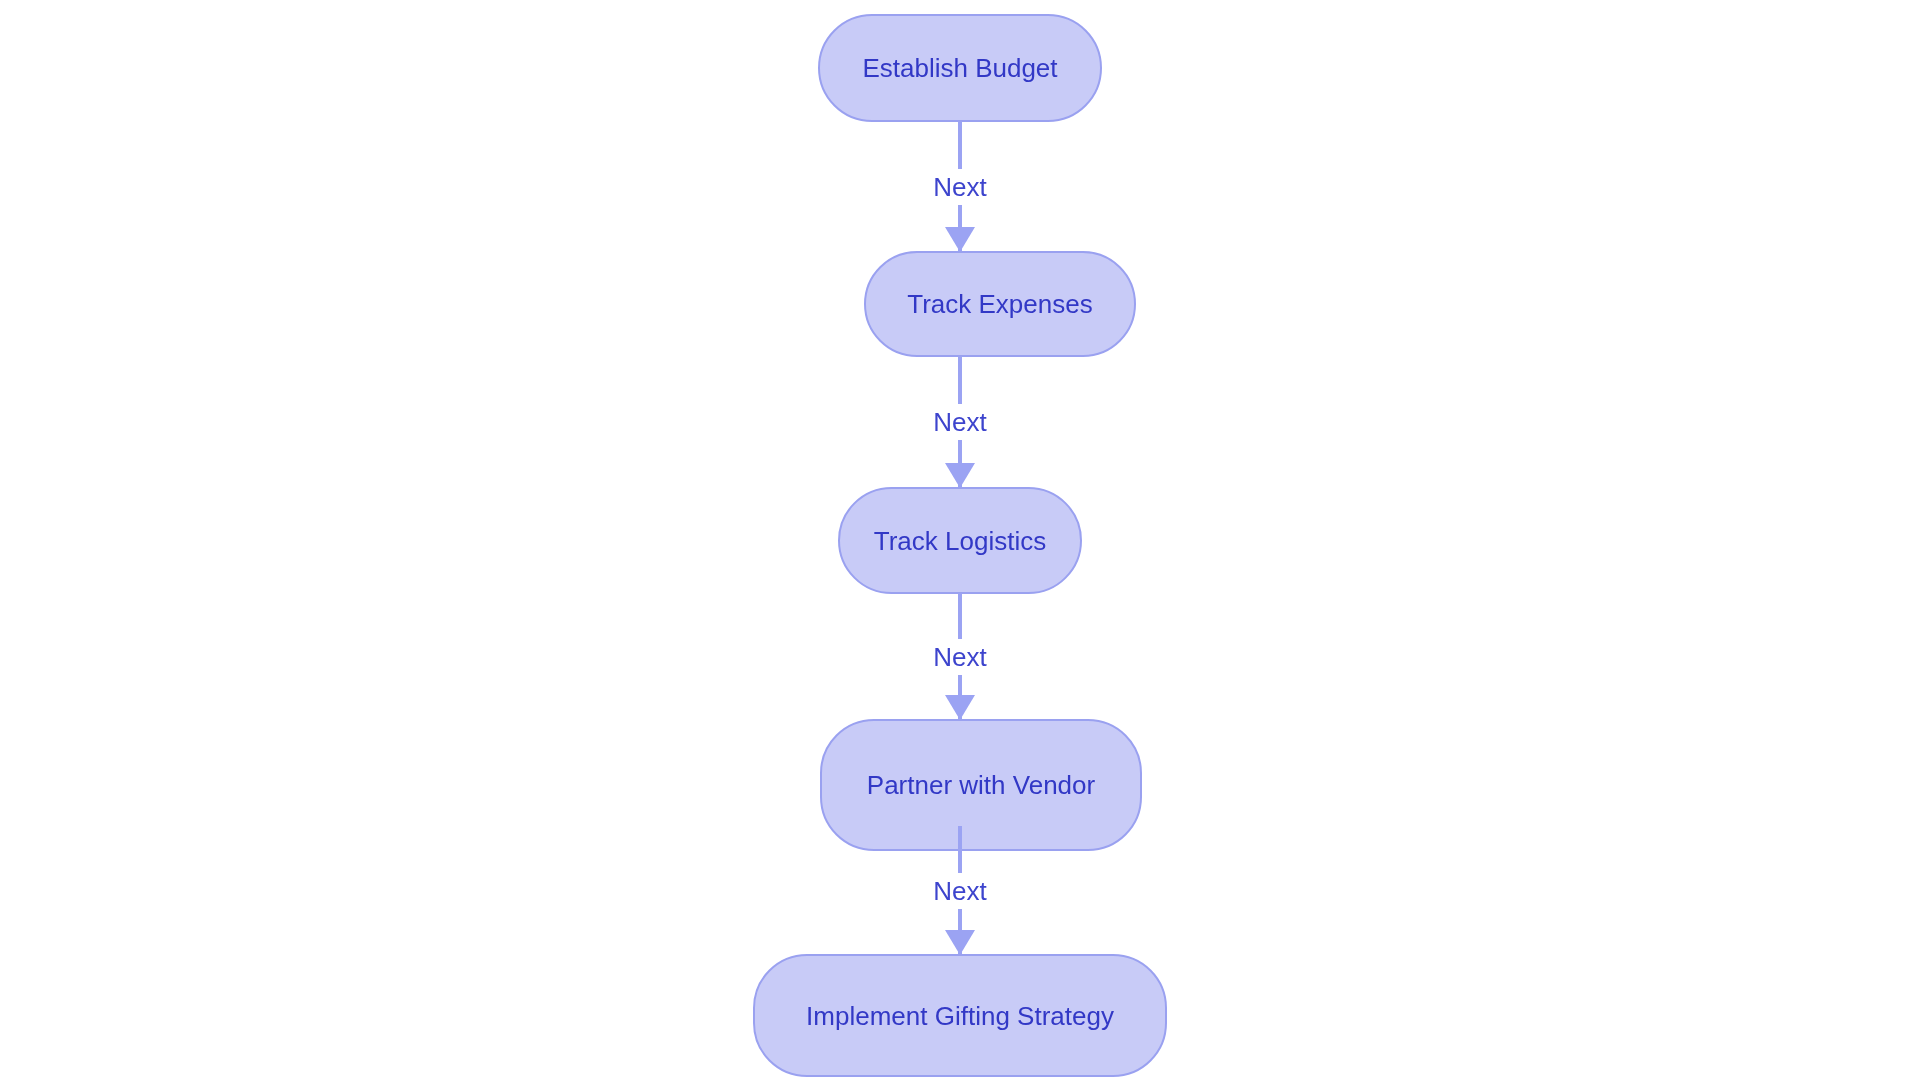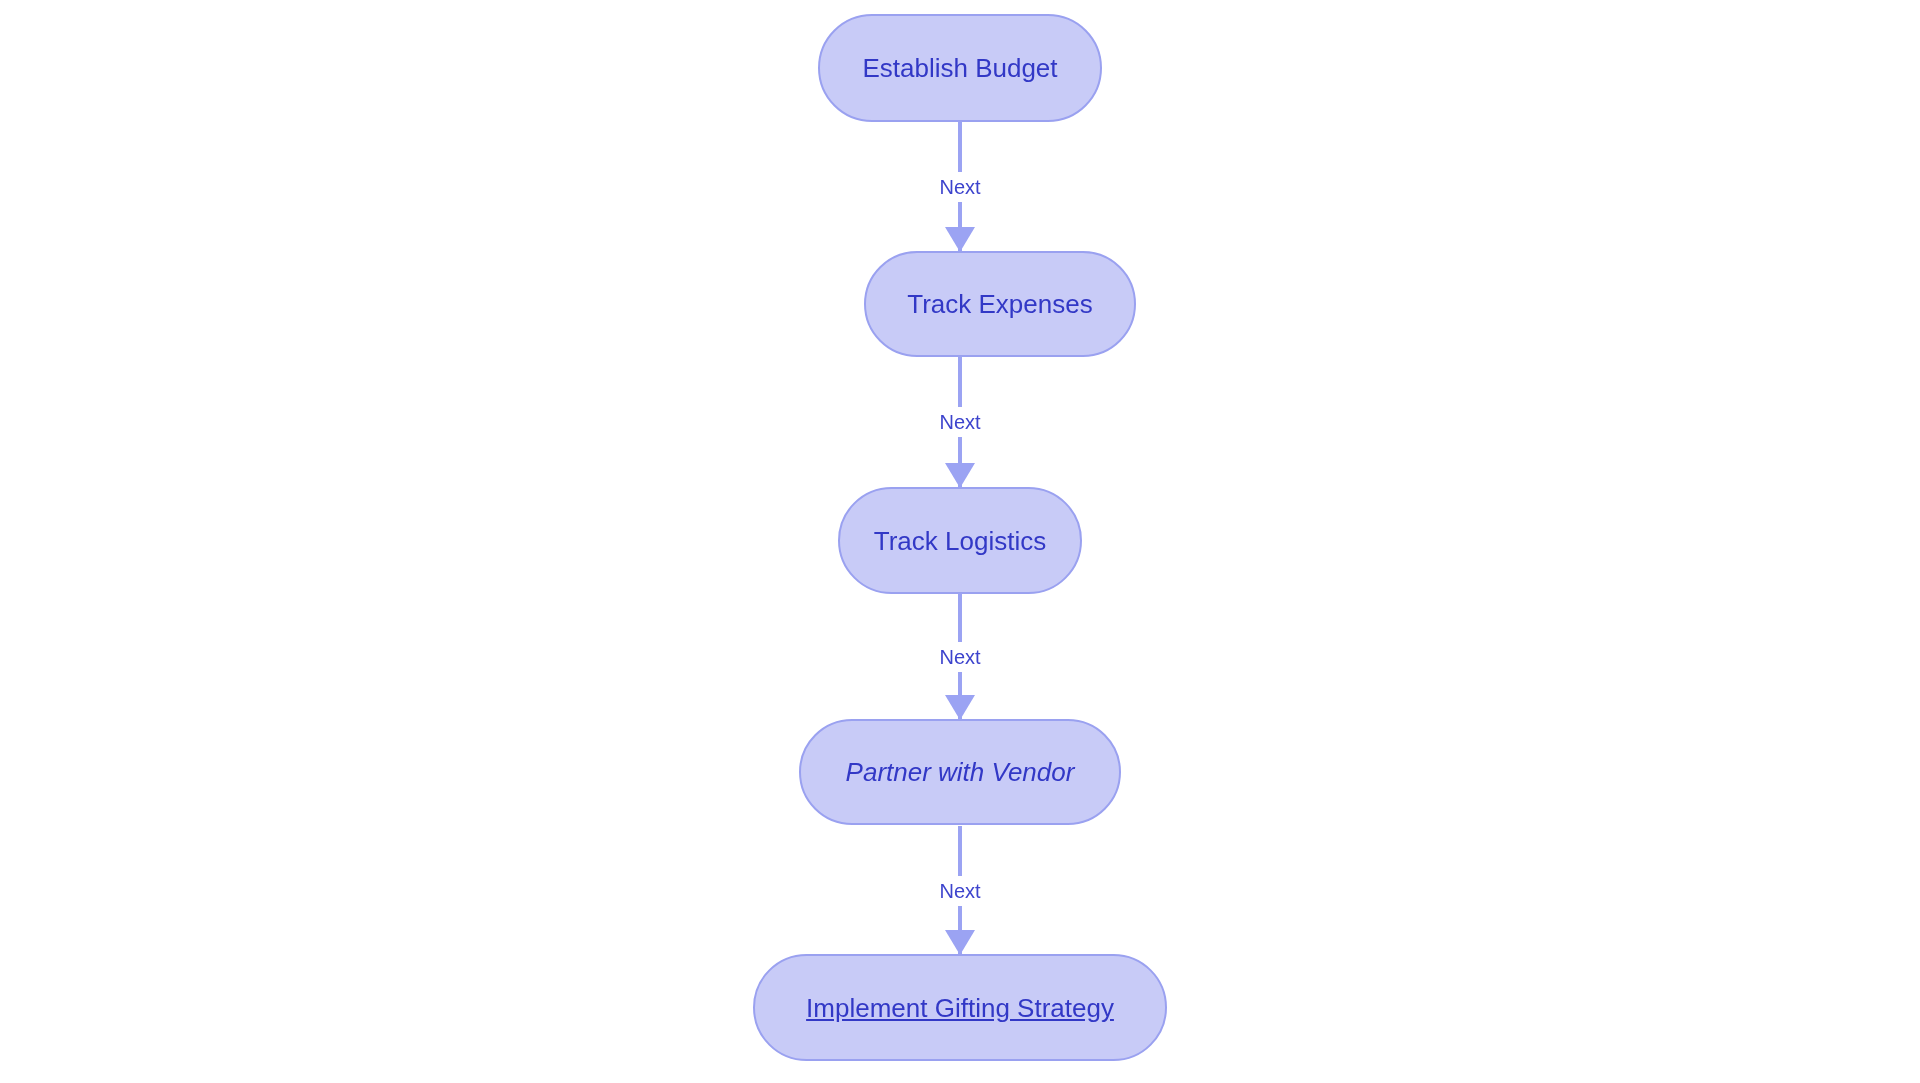--- a/index.html
+++ b/index.html
@@ -60,21 +60,21 @@
     border-top: 25px solid var(--edge-line);
   }
   .connector .edge-label {
     position: absolute;
     top: 50%;
     left: 50%;
     transform: translate(-50%, -50%);
     background: var(--background);
     padding: 5px 6px;
     color: var(--edge-label-text);
-    font-size: 20px;
+    font-size: 26px;
     line-height: 1;
     white-space: nowrap;
     text-align: center;
   }
 </style>
 </head>
 <body>
 
 <div class="canvas">
 
@@ -95,23 +95,23 @@
   </div>
 
   <div class="node" style="left:838px; top:487px; width:244px; height:107px;">Track Logistics</div>
 
   <div class="connector" style="left:958px; top:593px; height:127px;">
     <div class="line"></div>
     <div class="arrowhead"></div>
     <div class="edge-label">Next</div>
   </div>
 
-  <div class="node" style="left:799px; top:719px; width:322px; height:106px;font-style:italic;">Partner with Vendor</div>
+  <div class="node" style="left:820px; top:719px; width:322px; height:132px;">Partner with Vendor</div>
 
   <div class="connector" style="left:958px; top:826px; height:129px;">
     <div class="line"></div>
     <div class="arrowhead"></div>
     <div class="edge-label">Next</div>
   </div>
 
-  <div class="node" style="left:753px; top:954px; width:414px; height:107px;text-decoration:underline;">Implement Gifting Strategy</div>
+  <div class="node" style="left:753px; top:954px; width:414px; height:123px;">Implement Gifting Strategy</div>
 
 </div>
 
 </body></html>

